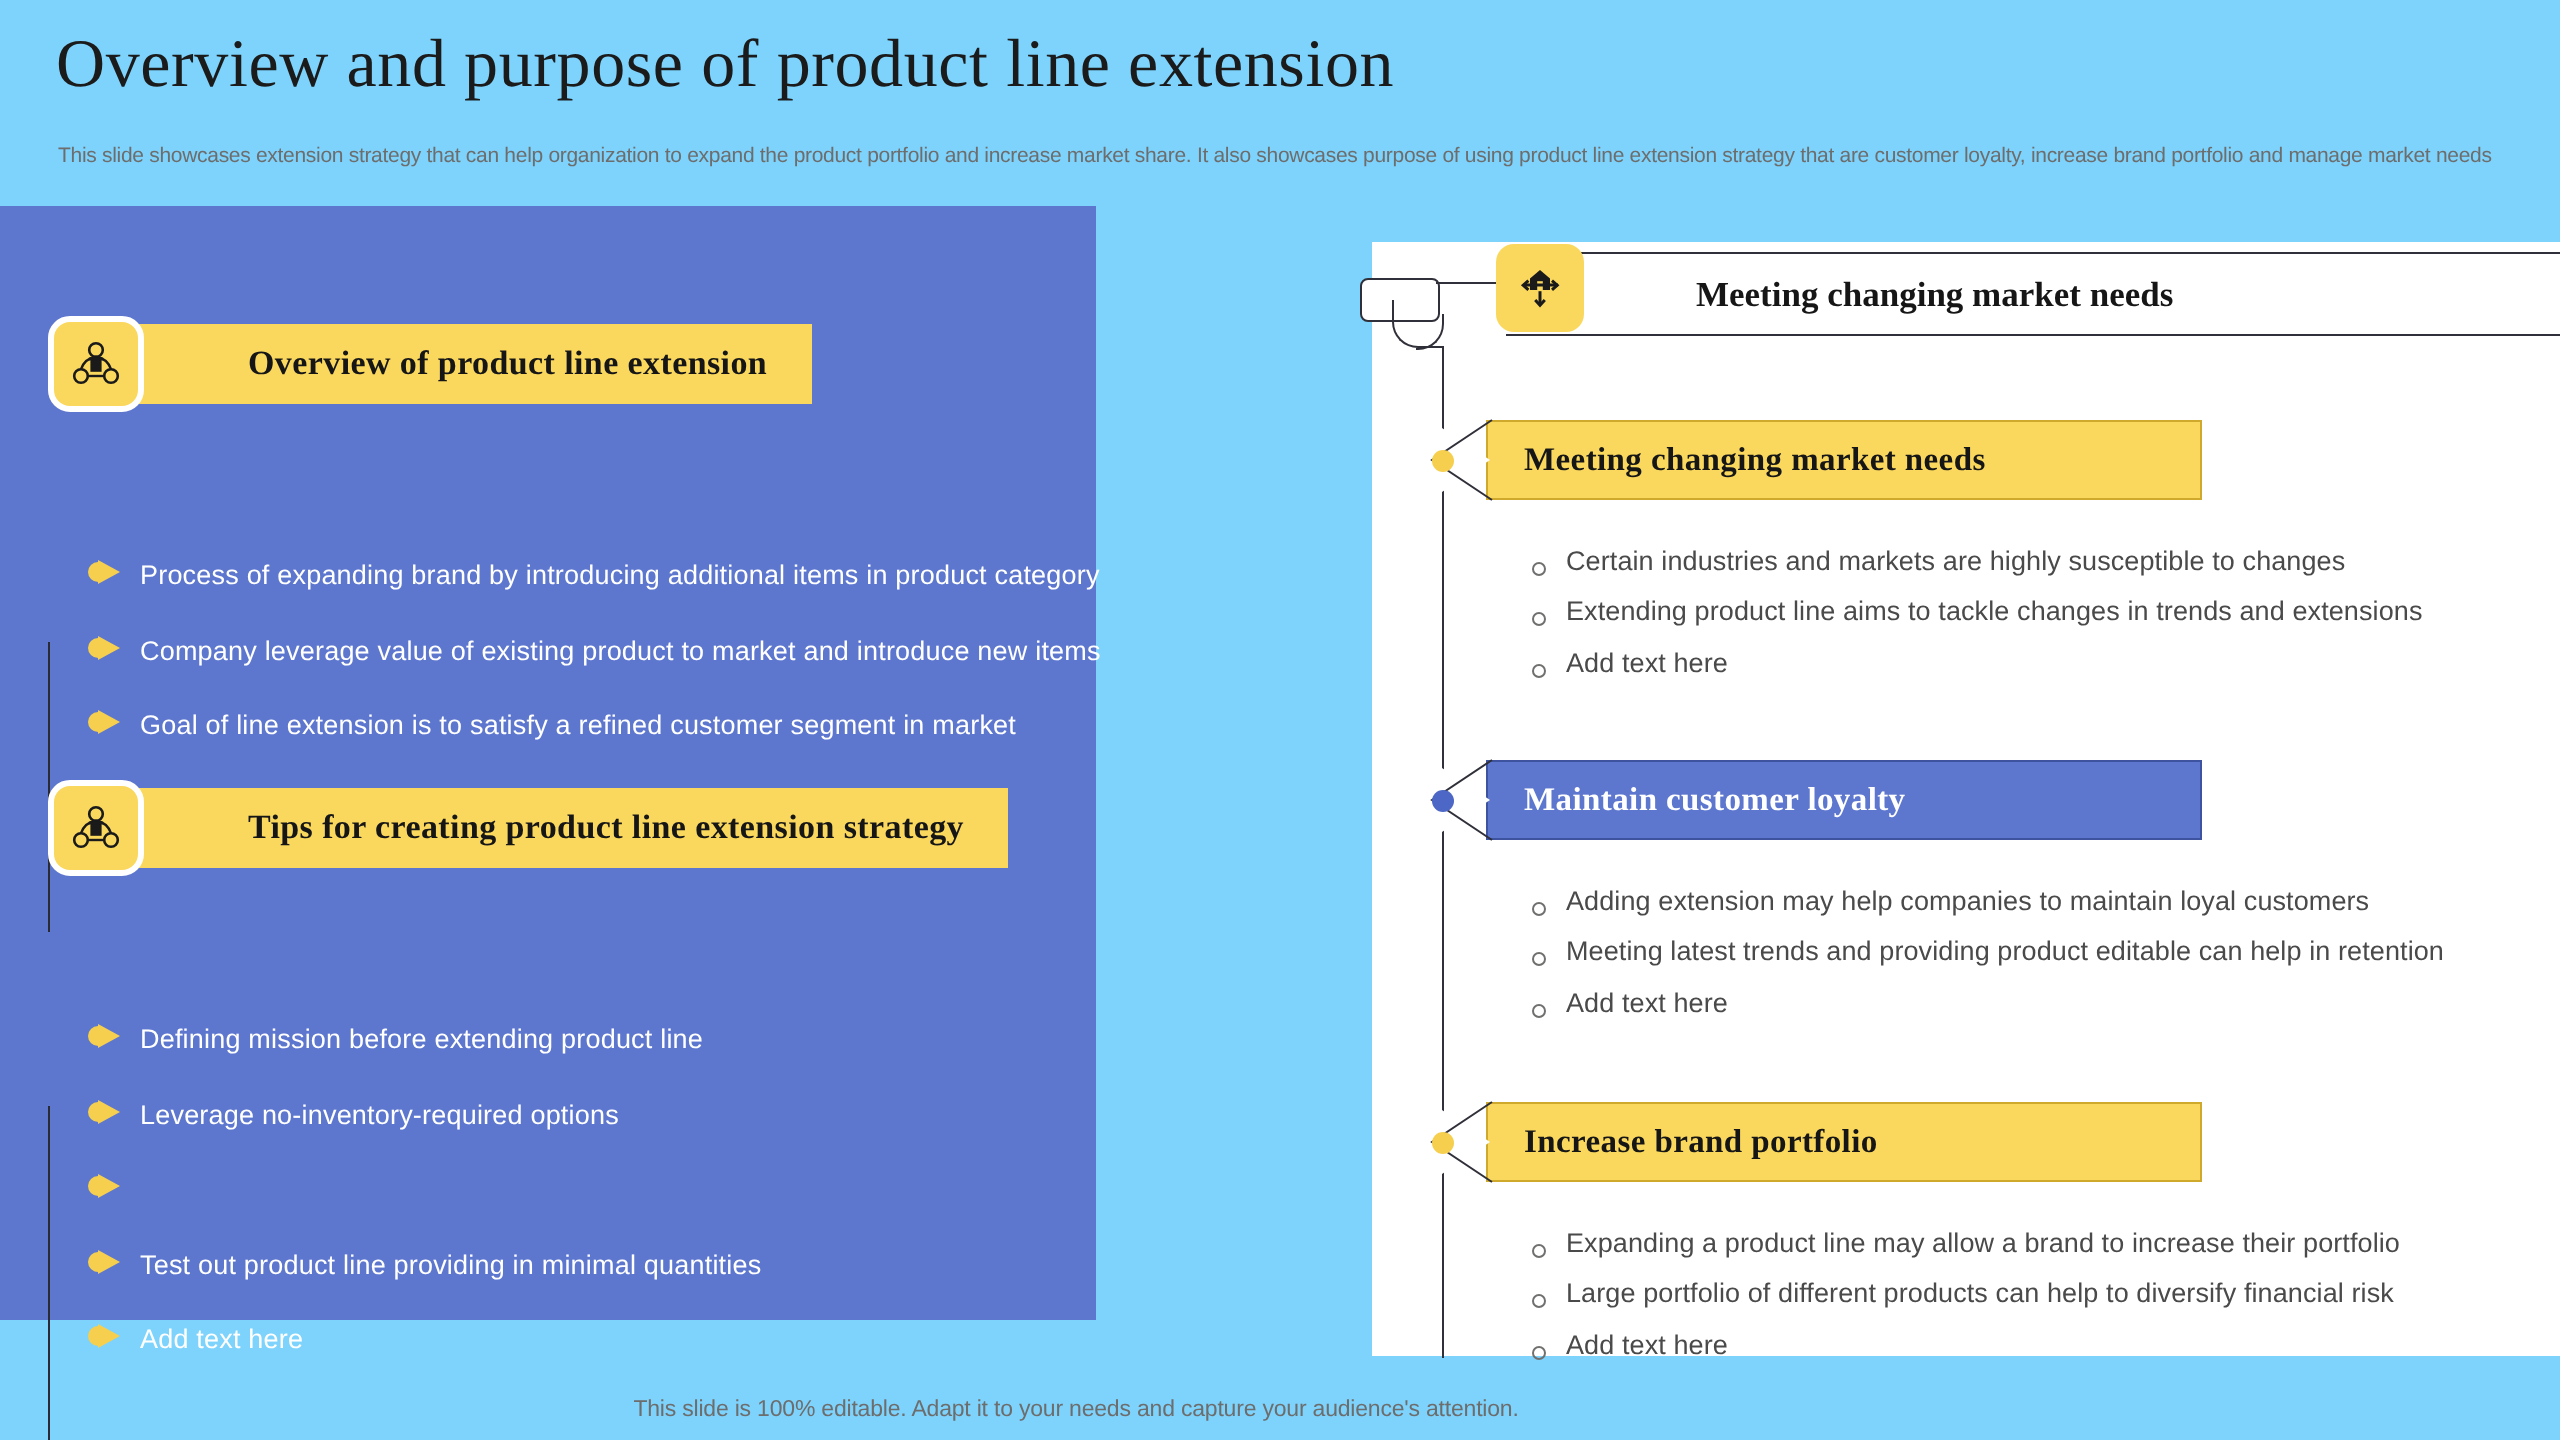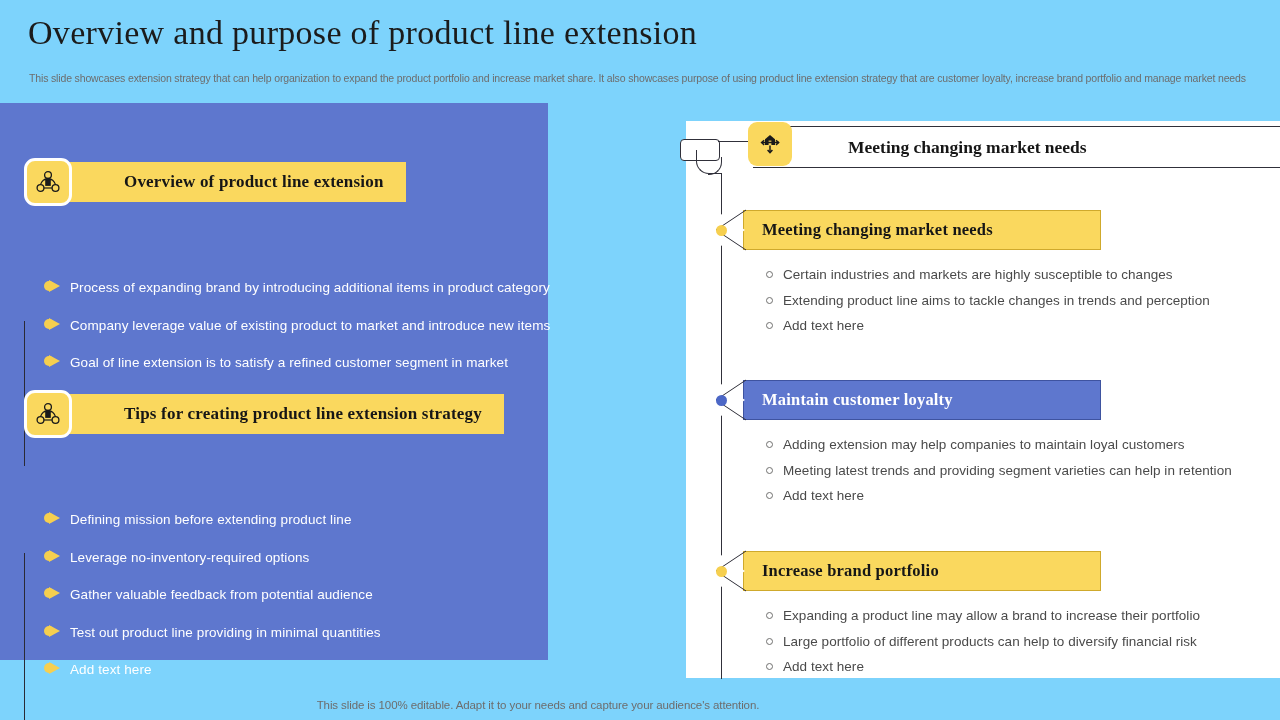--- a/index.html
+++ b/index.html
@@ -309,21 +309,21 @@
   .card-bar.blue { background: #5e77ce; border-color: #3e53a0; }
   .card-bar.blue .ctxt { color: #ffffff; }
 
   .sub-list {
     position: absolute;
     left: 80px;
     top: 52px;
   }
   .sub-row {
     display: flex;
-    align-items: center;
+    align-items: flex-end;
     height: 25.5px;
   }
   .sub-ring {
     width: 7px;
     height: 7px;
     border: 1.2px solid #70706f;
     border-radius: 50%;
     flex: 0 0 7px;
     margin-right: 10px;
   }
@@ -443,21 +443,20 @@
             <span class="dot"></span>
             <span class="tri"></span>
           </span>
         <span class="bullet-text">Leverage no-inventory-required options</span>
       </div>
       <div class="bullet-row">
         <span class="bullet-mark">
             <span class="dot"></span>
             <span class="tri"></span>
           </span>
-        <span class="bullet-text">Gather valuable feedback from potential audience</span>
       </div>
       <div class="bullet-row">
         <span class="bullet-mark">
             <span class="dot"></span>
             <span class="tri"></span>
           </span>
         <span class="bullet-text">Test out product line providing in minimal quantities</span>
       </div>
       <div class="bullet-row">
         <span class="bullet-mark">
@@ -502,21 +501,21 @@
       <div class="card-bar yellow">
         <span class="ctxt">Meeting changing market needs</span>
       </div>
       <div class="sub-list">
         <div class="sub-row">
           <span class="sub-ring"></span>
           <span class="sub-text">Certain industries and markets are highly susceptible to changes</span>
         </div>
         <div class="sub-row">
           <span class="sub-ring"></span>
-          <span class="sub-text">Extending product line aims to tackle changes in trends and perception</span>
+          <span class="sub-text">Extending product line aims to tackle changes in trends and extensions</span>
         </div>
         <div class="sub-row">
           <span class="sub-ring"></span>
           <span class="sub-text">Add text here</span>
         </div>
       </div>
     </div>
 
     <div class="card card-2">
       <div class="card-chevron"></div>
@@ -527,21 +526,21 @@
       <div class="card-bar blue">
         <span class="ctxt">Maintain customer loyalty</span>
       </div>
       <div class="sub-list">
         <div class="sub-row">
           <span class="sub-ring"></span>
           <span class="sub-text">Adding extension may help companies to maintain loyal customers</span>
         </div>
         <div class="sub-row">
           <span class="sub-ring"></span>
-          <span class="sub-text">Meeting latest trends and providing segment varieties can help in retention</span>
+          <span class="sub-text">Meeting latest trends and providing product editable can help in retention</span>
         </div>
         <div class="sub-row">
           <span class="sub-ring"></span>
           <span class="sub-text">Add text here</span>
         </div>
       </div>
     </div>
 
     <div class="card card-3">
       <div class="card-chevron"></div>

